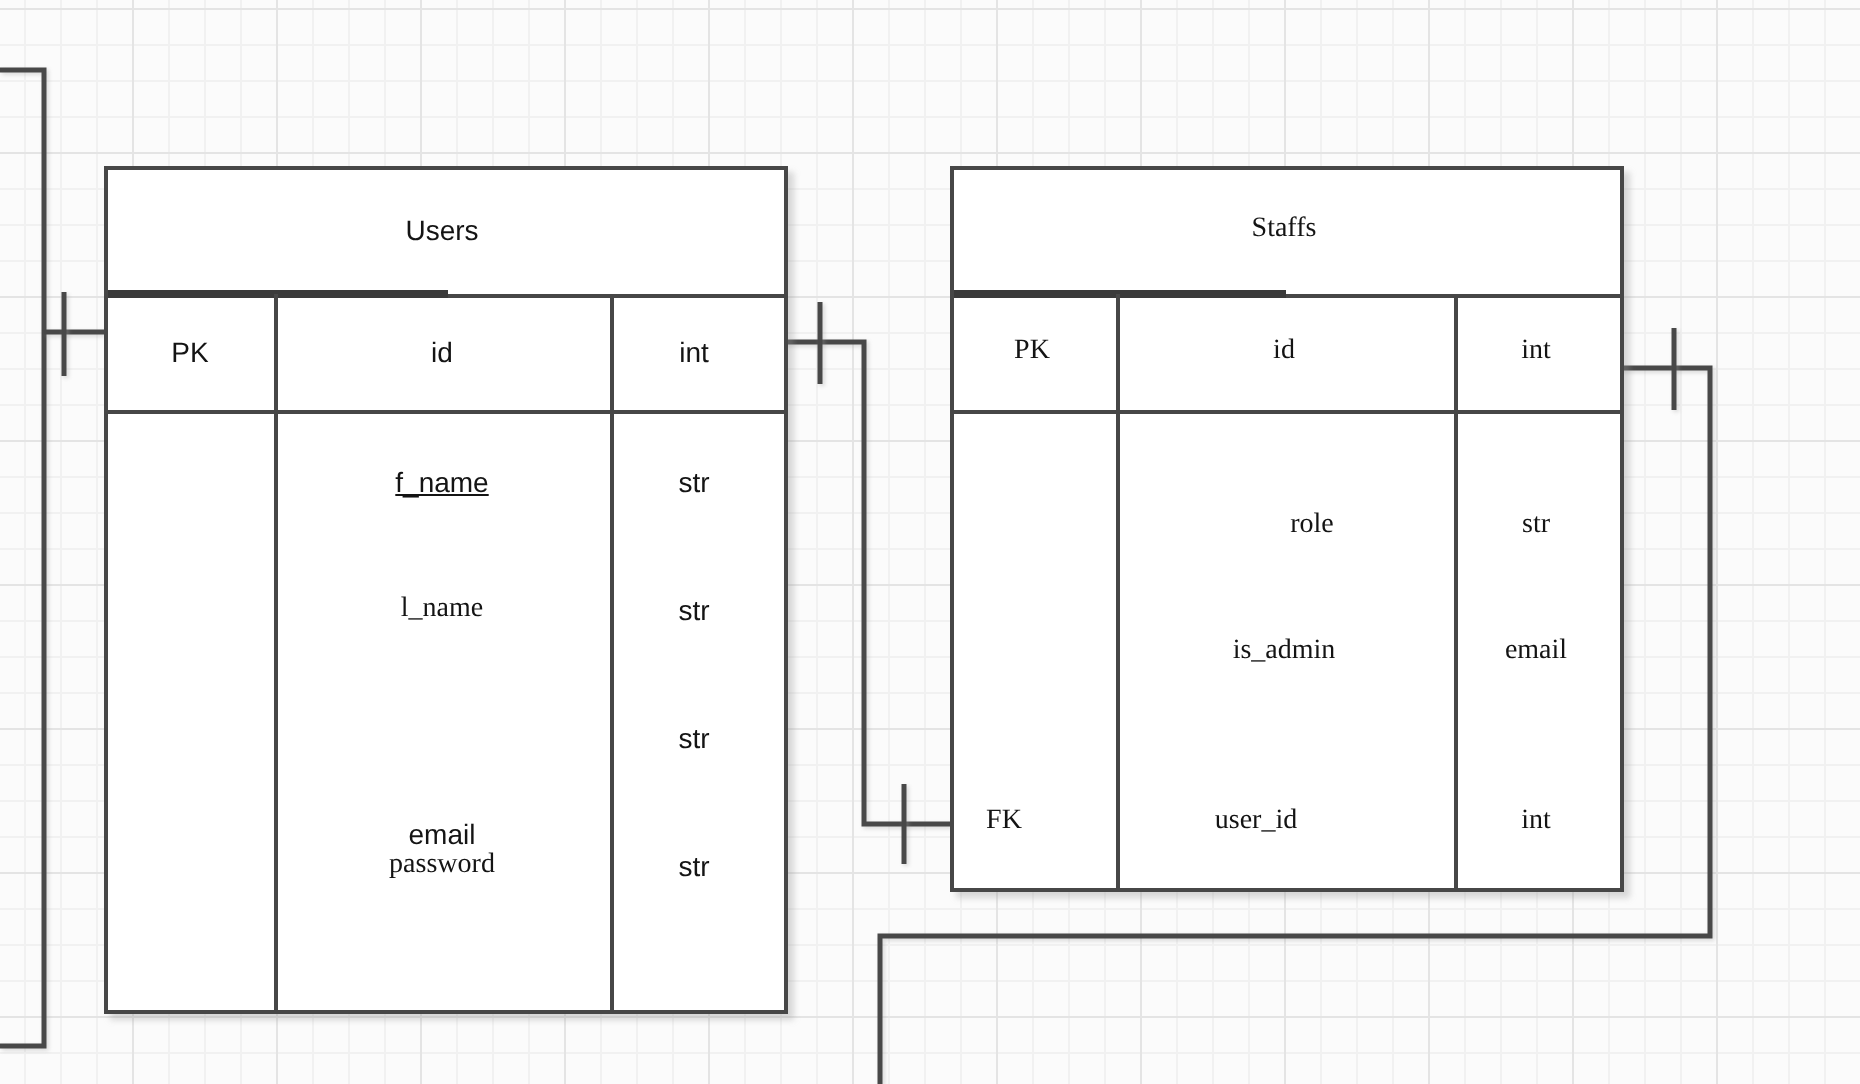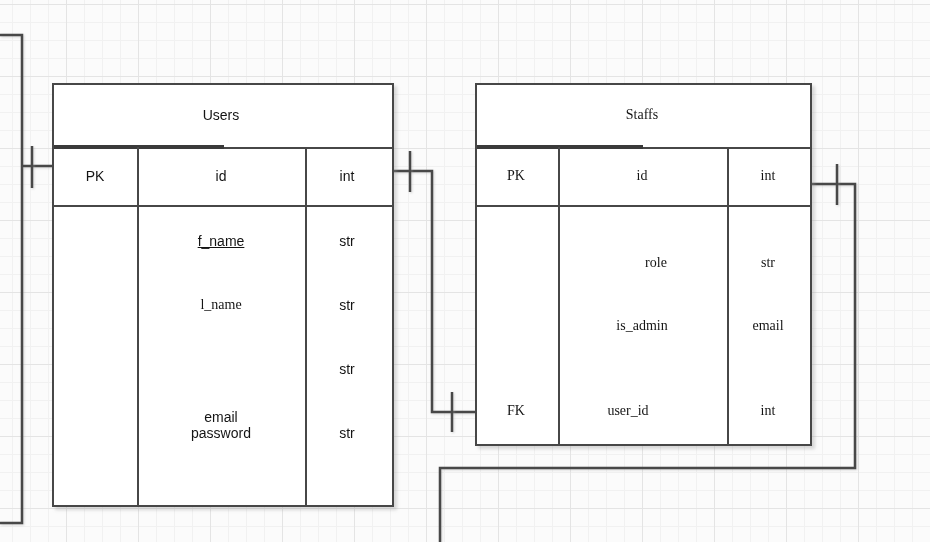--- a/index.html
+++ b/index.html
@@ -81,21 +81,21 @@
 
     <span class="cell" style="left:167px;top:156px;text-decoration:underline;">f_name</span>
     <span class="cell" style="left:293px;top:156px;">str</span>
 
     <span class="cell" style="left:167px;top:220px;font-family:Liberation Serif, serif;">l_name</span>
     <span class="cell" style="left:293px;top:220px;">str</span>
 
     <span class="cell" style="left:167px;top:284px;margin-top:48px;">email</span>
     <span class="cell" style="left:293px;top:284px;">str</span>
 
-    <span class="cell" style="left:167px;top:348px;">password</span>
+    <span class="cell" style="left:167px;top:348px;font-family:Liberation Serif, serif;">password</span>
     <span class="cell" style="left:293px;top:348px;">str</span>
   </div>
 
   <div id="staffs" class="entity">
     <div class="hline" style="top:62px;"></div>
     <div class="hline-dark" style="top:60px;width:166px;"></div>
     <div class="hline" style="top:120px;"></div>
     <div class="vline" style="left:81px;top:62px;"></div>
     <div class="vline" style="left:250px;top:62px;"></div>
 
@@ -104,18 +104,18 @@
     <span class="cell" style="left:39px;top:91px;">PK</span>
     <span class="cell" style="left:165px;top:91px;">id</span>
     <span class="cell" style="left:291px;top:91px;">int</span>
 
     <span class="cell" style="left:179px;top:178px;">role</span>
     <span class="cell" style="left:291px;top:178px;">str</span>
 
     <span class="cell" style="left:165px;top:241px;">is_admin</span>
     <span class="cell" style="left:291px;top:241px;">email</span>
 
-    <span class="cell" style="left:39px;top:326px;">FK</span>
+    <span class="cell" style="left:25px;top:326px;">FK</span>
     <span class="cell" style="left:151px;top:326px;">user_id</span>
     <span class="cell" style="left:291px;top:326px;">int</span>
   </div>
 
 </div>
 
 </body></html>

